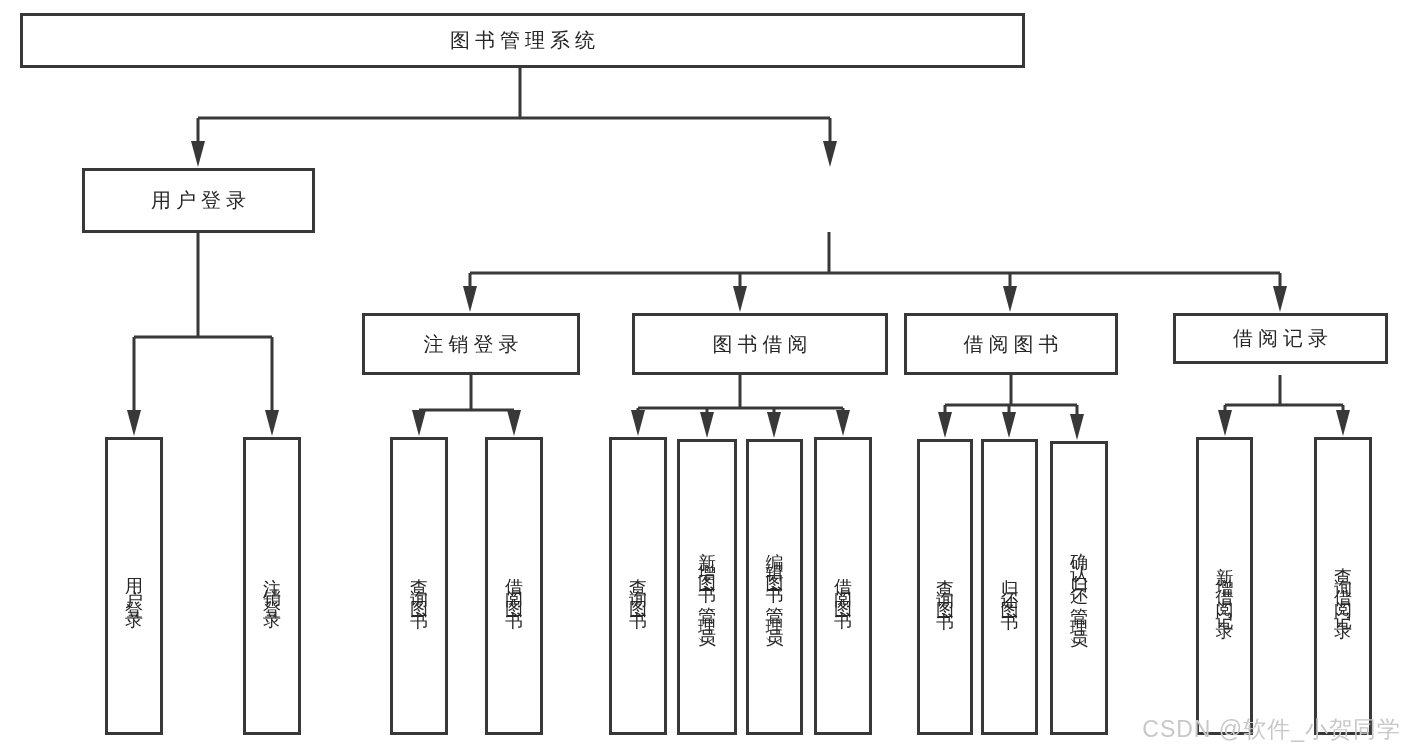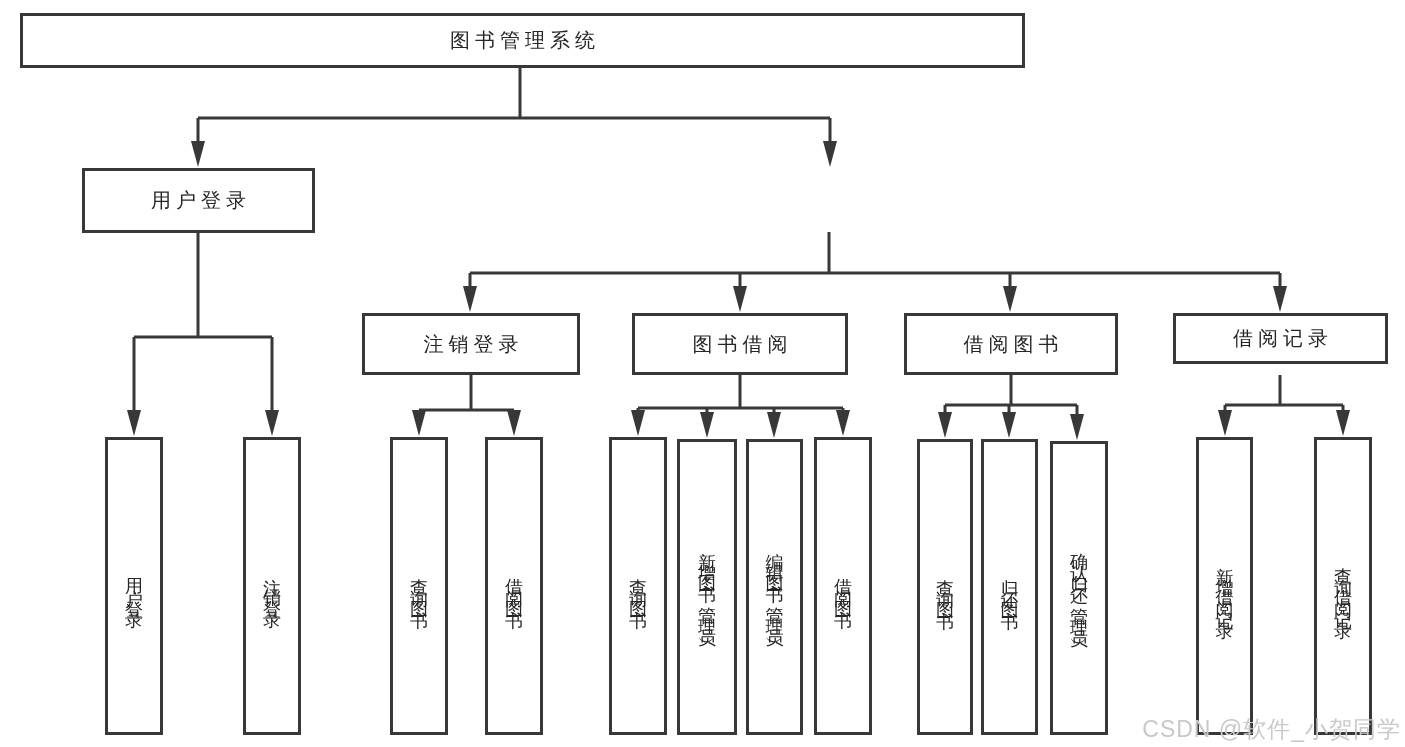--- a/index.html
+++ b/index.html
@@ -126,21 +126,21 @@
     <span class="lbl">图书管理系统</span>
   </div>
 
   <div class="node" style="left:82px;top:168px;width:233px;height:65px">
     <span class="lbl">用户登录</span>
   </div>
 
   <div class="node" style="left:362px;top:313px;width:218px;height:62px">
     <span class="lbl">注销登录</span>
   </div>
-  <div class="node" style="left:632px;top:313px;width:216px;height:62px">
+  <div class="node" style="left:632px;top:313px;width:256px;height:62px">
     <span class="lbl">图书借阅</span>
   </div>
   <div class="node" style="left:904px;top:313px;width:214px;height:62px">
     <span class="lbl">借阅图书</span>
   </div>
   <div class="node" style="left:1173px;top:313px;width:215px;height:51px">
     <span class="lbl">借阅记录</span>
   </div>
 
   <div class="node leaf" style="left:105px;top:437px;width:58px;height:298px">

